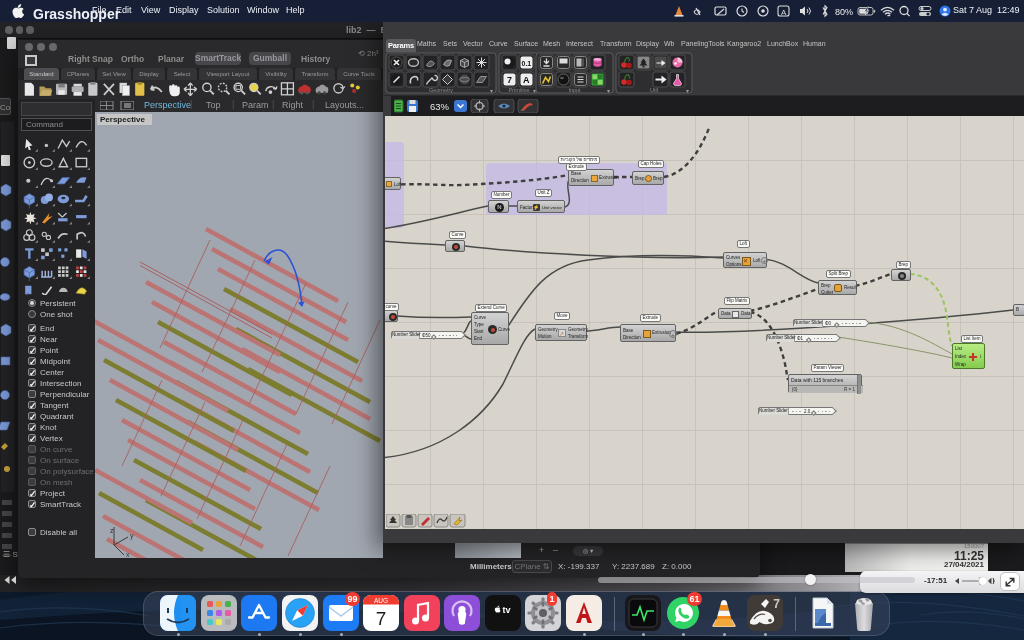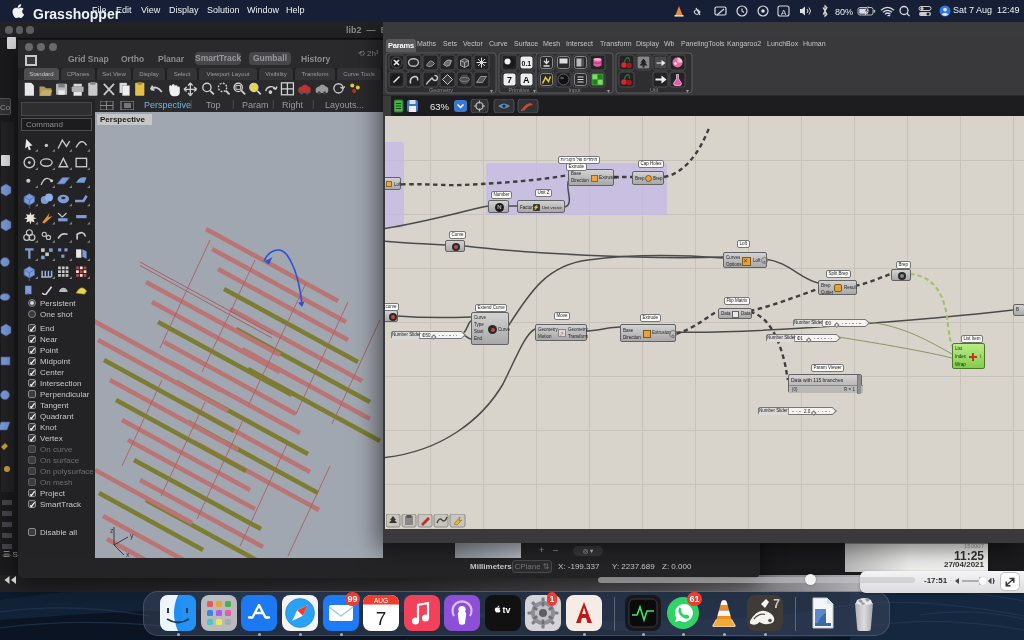--- a/index.html
+++ b/index.html
@@ -68,21 +68,21 @@
 <span class="abs" style="left:9px;top:528px;font-size:8px;color:#aaa">☰ S</span>
 </div>
 <div class="abs" id="rhino">
 <span class="dot" style="left:7px;top:3px;width:8px;height:8px;background:#69696b"></span>
 <span class="dot" style="left:19px;top:3px;width:8px;height:8px;background:#69696b"></span>
 <span class="dot" style="left:31px;top:3px;width:8px;height:8px;background:#69696b"></span>
 <span class="abs" style="left:340px;top:9px;font-size:8px;color:#8a8a8a">⟲ 2h³</span>
 <span class="abs" style="left:7px;top:15px;width:12px;height:11px;border:2px solid #c8c8c8;background:#3a3a3c"></span>
 
 <div class="abs" style="left:0;top:14px;width:742px;height:14px;color:#8d8d8d;font-size:8.5px;font-weight:bold">
-<span class="abs" style="left:50px">Grid Snap</span>
+<span class="abs" style="left:50px">Right Snap</span>
       <span class="abs" style="left:103px">Ortho</span>
       <span class="abs" style="left:140px">Planar</span>
 <span class="abs" style="left:177px;top:-2px;width:46px;height:13px;background:#47474b;border-radius:4px;text-align:center;line-height:13px;color:#98989c">SmartTrack</span>
 <span class="abs" style="left:231px;top:-2px;width:42px;height:13px;background:#47474b;border-radius:4px;text-align:center;line-height:13px;color:#98989c">Gumball</span>
 <span class="abs" style="left:283px">History</span>
 </div>
 
 <div class="abs" style="left:0;top:28px;width:742px;height:12px;background:#202022">
 <span class="abs tabtxt" style="left:6px;width:35px;height:12px;background:#4e4e52;border-radius:3px 3px 0 0;text-align:center;line-height:12px;color:#c8c8c8">Standard</span>
 <span class="abs tabtxt" style="left:43px;width:34px;background:#343436;border-radius:3px 3px 0 0;text-align:center;line-height:12px">CPlanes</span>

